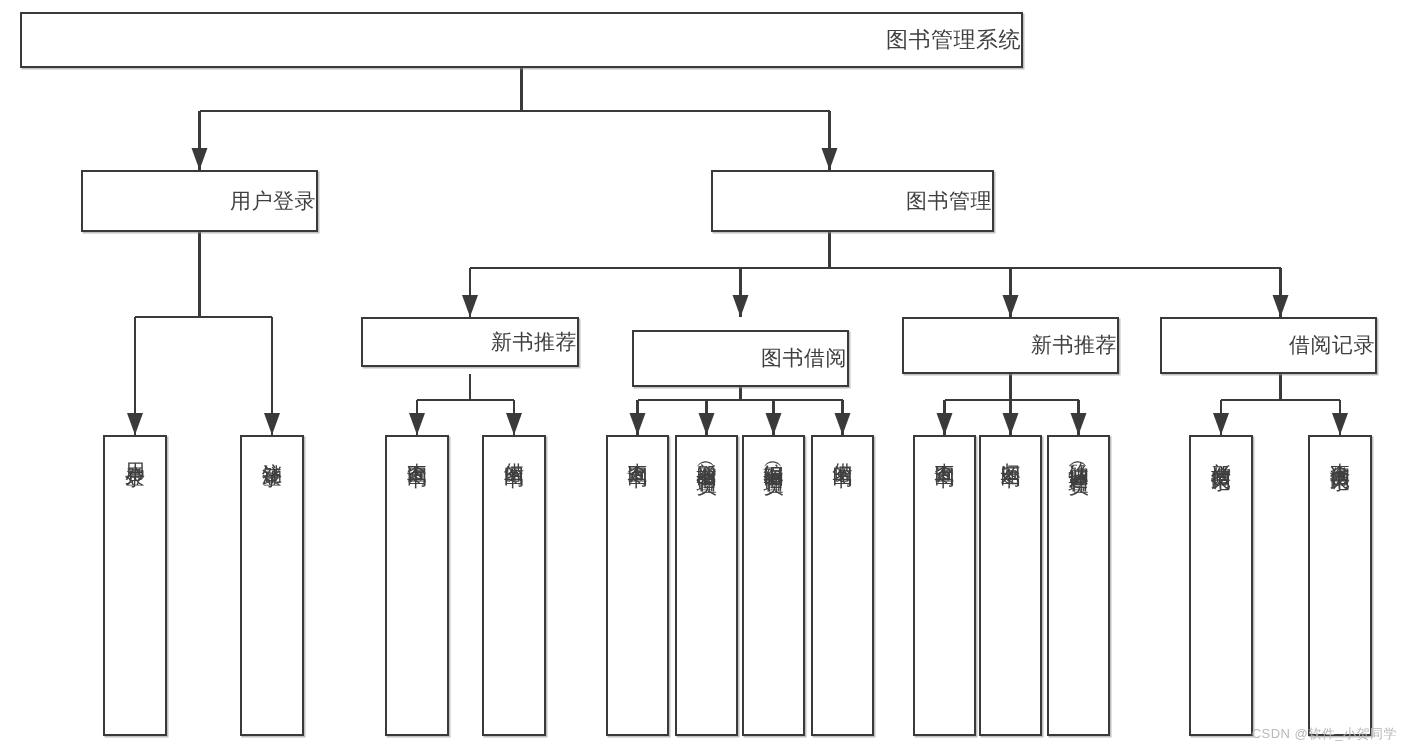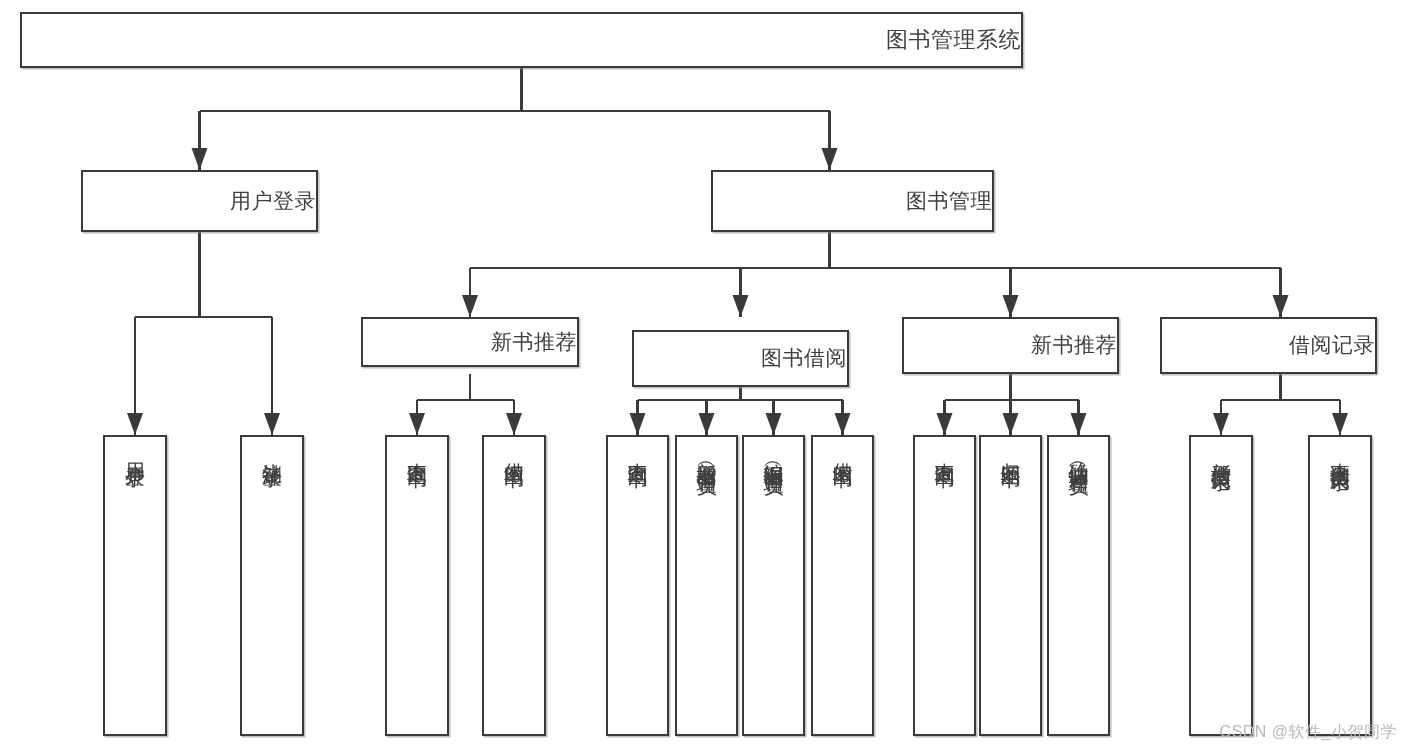--- a/index.html
+++ b/index.html
@@ -63,21 +63,21 @@
     font-size: 20px;
     line-height: 1.05;
     letter-spacing: 2px;
     white-space: nowrap;
     height: auto;
   }
   #watermark {
     position: absolute;
     right: 8px;
     bottom: 4px;
-    font-size: 16px;
+    font-size: 13px;
     color: #b9b9b9;
     letter-spacing: 0.5px;
     user-select: none;
     white-space: nowrap;
   }
 </style>
 </head>
 <body>
 
 <div id="diagram-canvas">

